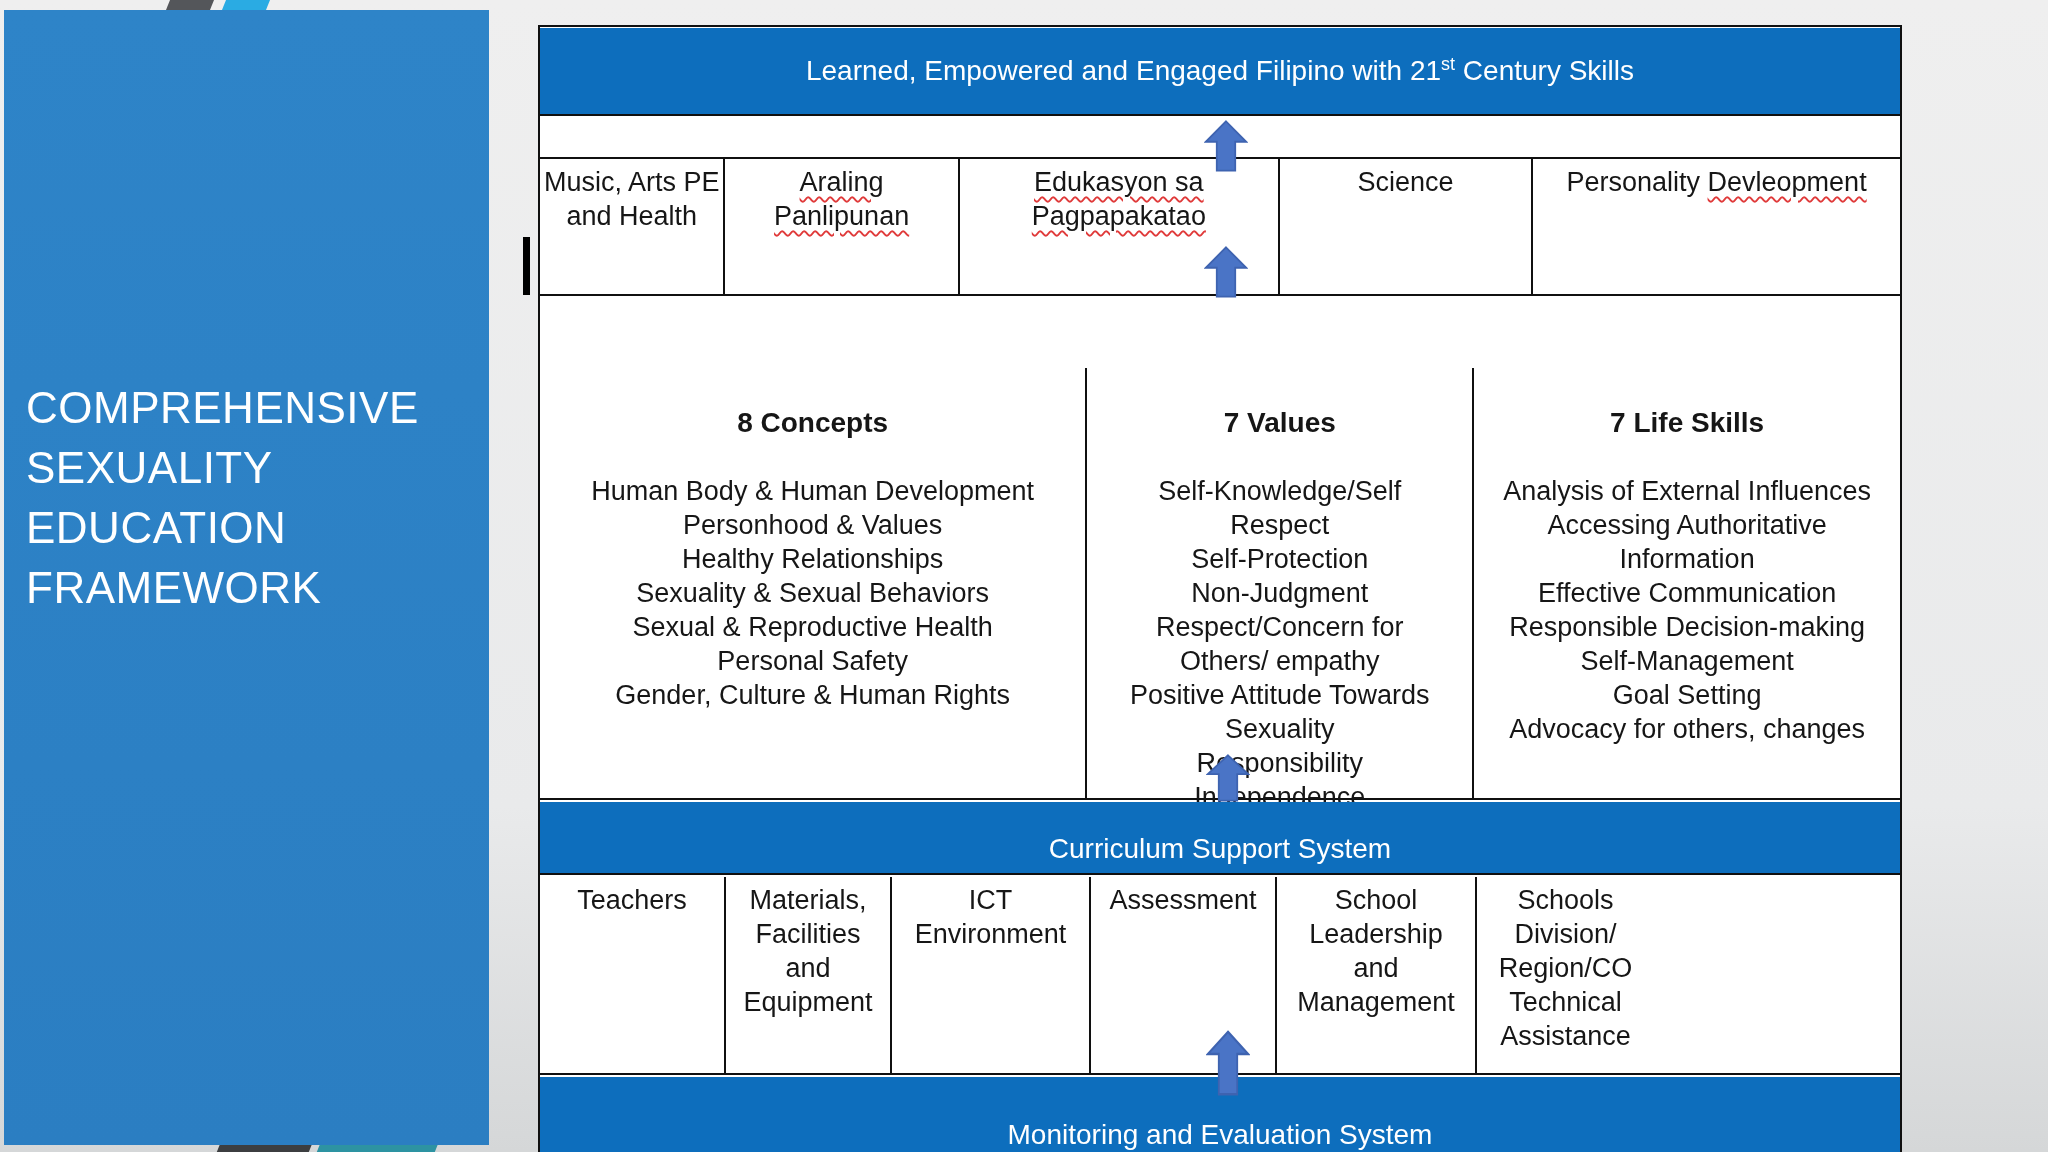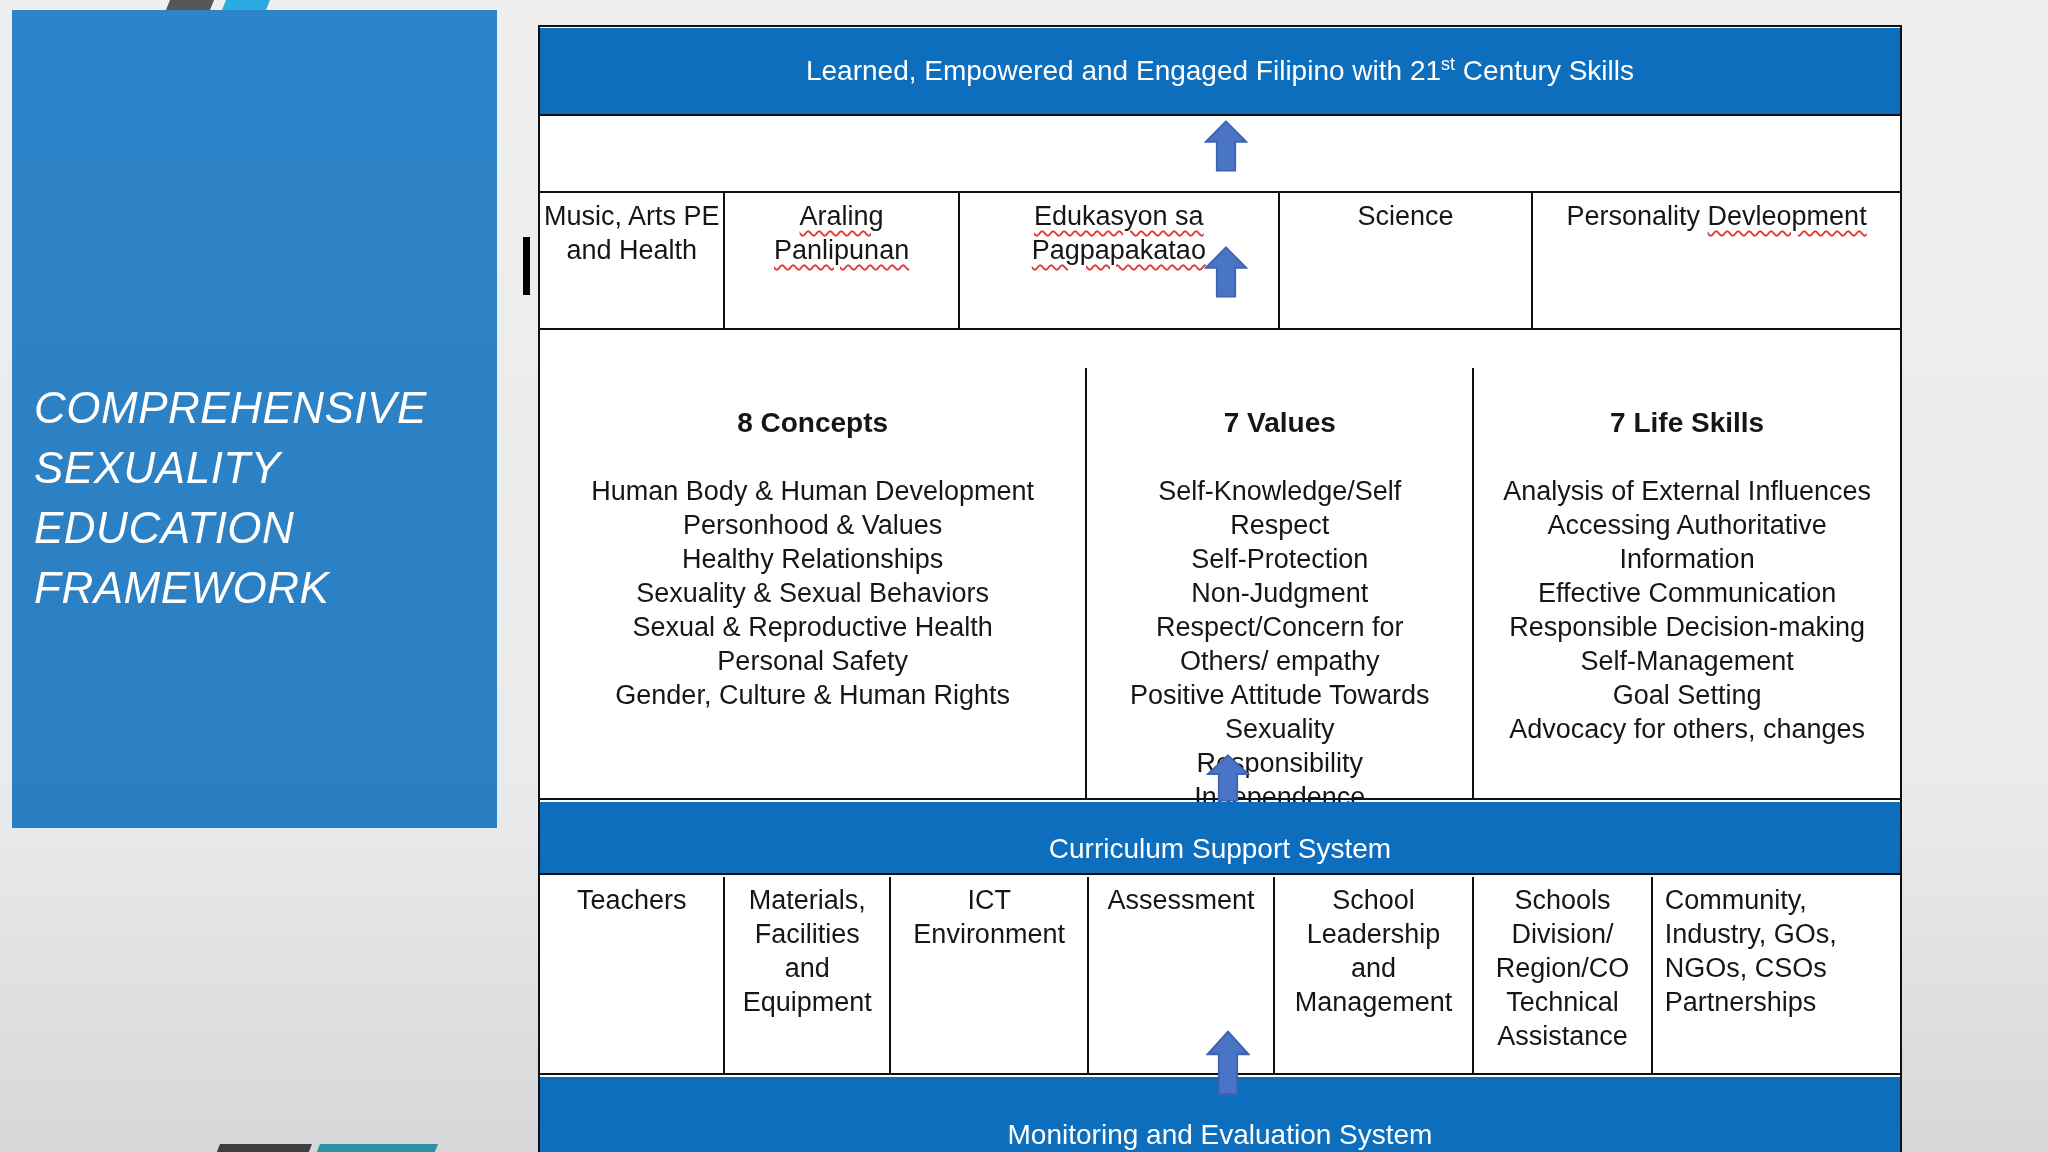--- a/index.html
+++ b/index.html
@@ -8,37 +8,37 @@
     background:linear-gradient(180deg,#efefef 0%,#e9eaeb 70%,#d5d7d8 100%);
     font-family:"Liberation Sans","DejaVu Sans",sans-serif;color:#161616;
   }
   
   .deco{position:absolute;transform:skewX(-22deg);}
   .deco-top-dark{left:168px;top:0;width:44px;height:10px;background:#54565a;}
   .deco-top-blue{left:224px;top:0;width:44px;height:10px;background:#2aabe3;}
   .deco-bot-dark{left:218px;top:1144px;width:92px;height:10px;background:#3c3e40;}
   .deco-bot-teal{left:318px;top:1144px;width:118px;height:10px;background:#2d93a2;}
   
-  .sidebar{position:absolute;left:12px;top:10px;width:485px;height:818px;
-    background:linear-gradient(180deg,#2e84c8,#2b7ec2);font-style:italic;}
+  .sidebar{position:absolute;left:4px;top:10px;width:485px;height:1135px;
+    background:linear-gradient(180deg,#2e84c8,#2b7ec2);}
   .sidebar-title{position:absolute;left:22px;top:368px;width:445px;
     color:#fff;font-size:44px;line-height:60px;font-weight:400;letter-spacing:.5px;}
   
   .caret{position:absolute;background:#000;}
   .caret-left{left:523px;top:237px;width:7px;height:58px;}
   .caret-science{left:1352px;top:162px;width:3px;height:32px;}
   
   .ftable{position:absolute;left:538px;top:25px;width:1364px;height:1140px;
     background:#fff;border:2px solid #101010;box-sizing:border-box;}
   .frow{position:absolute;left:0;width:1360px;box-sizing:border-box;display:flex;}
   .banner{background:#0d6ebd;color:#fff;display:flex;justify-content:center;}
   .banner .btext{font-size:28px;white-space:nowrap;}
   .r-banner1{top:1px;height:88px;border-bottom:2px solid #101010;align-items:center;}
   .r-gap{top:90px;height:40px;background:#fff;}
-  .r-subjects{top:130px;height:139px;border-top:2px solid #101010;border-bottom:2px solid #101010;margin-top:34px;}
+  .r-subjects{top:130px;height:139px;border-top:2px solid #101010;border-bottom:2px solid #101010;}
   .r-banner2{top:271px;height:68px;border-bottom:2px solid #101010;align-items:flex-end;padding-bottom:7px;}
   .r-content{top:341px;height:432px;border-bottom:2px solid #101010;}
   .r-banner3{top:775px;height:73px;border-bottom:2px solid #101010;align-items:flex-end;padding-bottom:8px;}
   .r-support{top:850px;height:198px;border-bottom:2px solid #101010;}
   .r-banner4{top:1050px;height:88px;align-items:flex-end;padding-bottom:14px;}
   .cell{box-sizing:border-box;border-left:2px solid #101010;font-size:27px;line-height:34px;
     text-align:center;padding-top:6px;white-space:pre-line;}
   .cell:first-child{border-left:none;}
   .sup{font-size:18px;vertical-align:super;line-height:0;}
   .wavy{text-decoration:underline wavy #e03a3a 2px;text-underline-offset:5px;}
@@ -136,21 +136,20 @@
       <div class="btext">Curriculum Support System</div>
     </div>
 
     <div class="frow r-support">
       <div class="cell sp1">Teachers</div>
       <div class="cell sp2">Materials, Facilities and Equipment</div>
       <div class="cell sp3">ICT Environment</div>
       <div class="cell sp4">Assessment</div>
       <div class="cell sp5">School Leadership and Management</div>
       <div class="cell sp6">Schools Division/ Region/CO Technical Assistance</div>
-      <div class="cell sp7">Community, Industry, GOs, NGOs, CSOs Partnerships</div>
     </div>
 
     <div class="frow banner r-banner4">
       <div class="btext">Monitoring and Evaluation System</div>
     </div>
 
     <svg class="arrow a1" viewBox="0 0 100 110" preserveAspectRatio="none">
       <polygon points="50,3 96,46 71,46 71,107 29,107 29,46 4,46" fill="#4a74c6" stroke="#3e63b0" stroke-width="4"></polygon>
     </svg>
     <svg class="arrow a2" viewBox="0 0 100 110" preserveAspectRatio="none">

